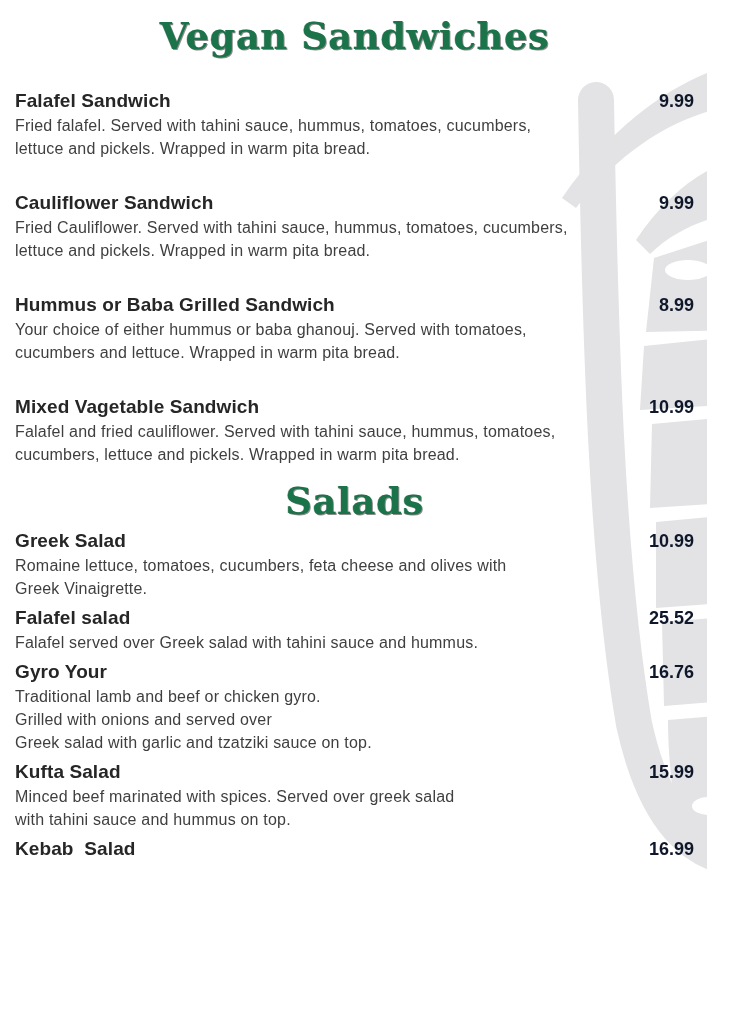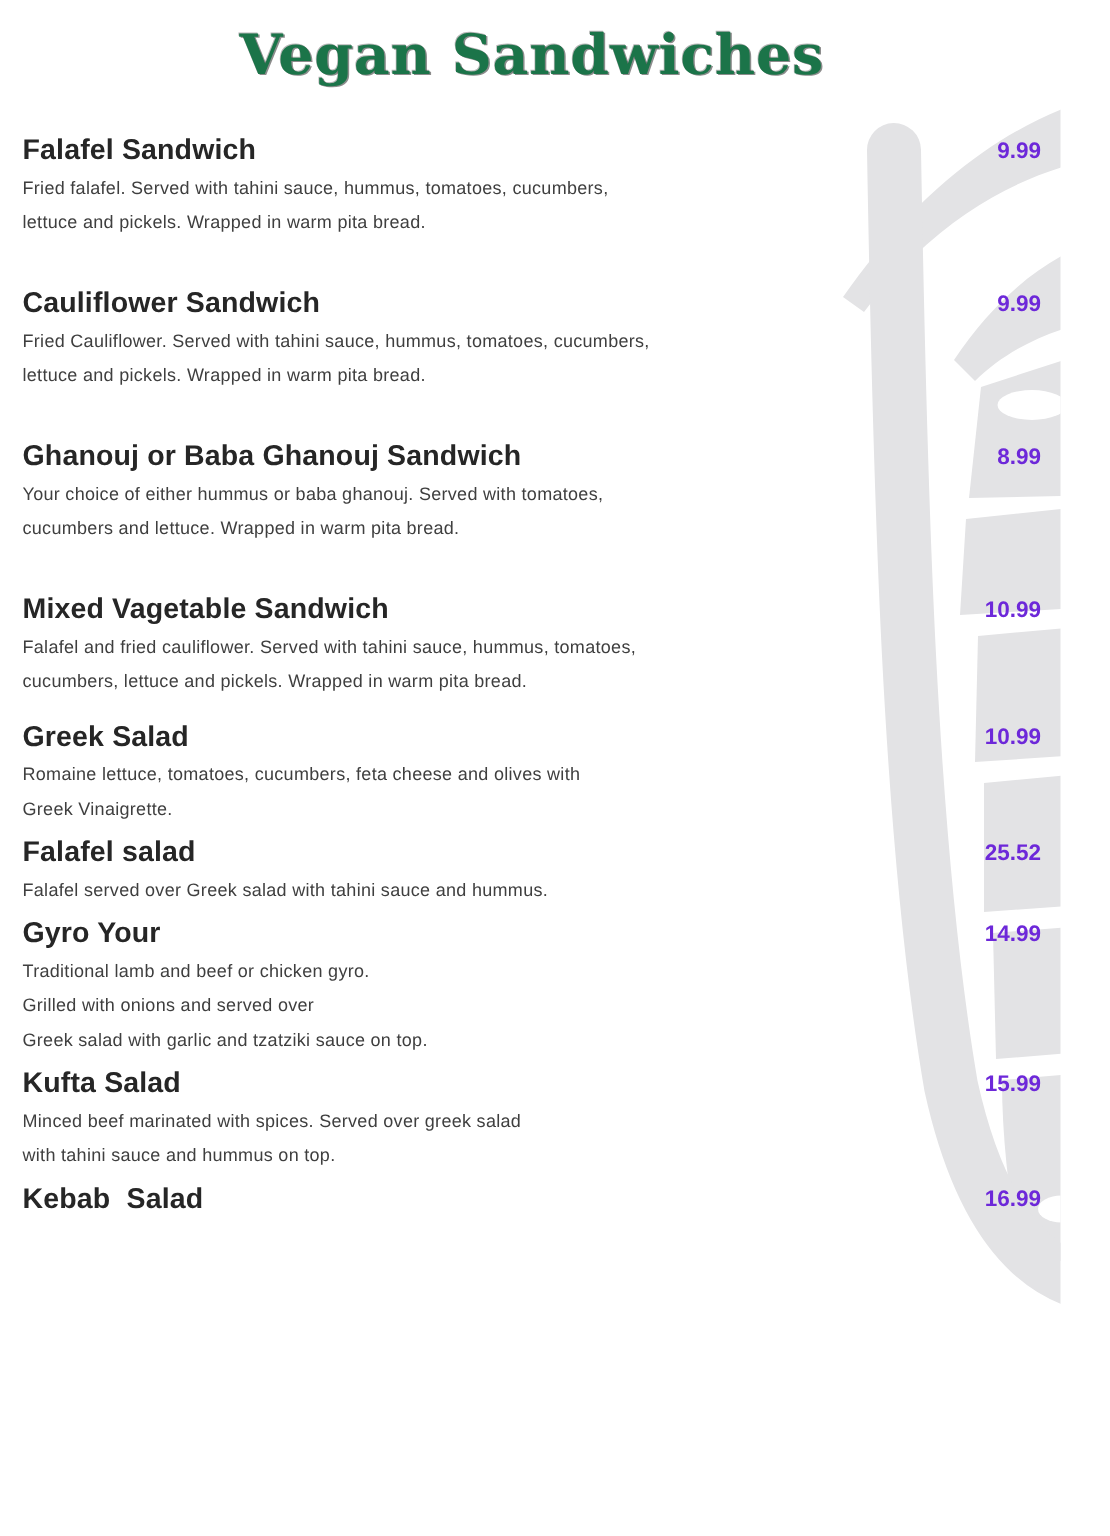--- a/index.html
+++ b/index.html
@@ -48,26 +48,26 @@
   }
   .item-name {
     font-weight: 700;
     font-size: 19px;
     color: #262626;
     white-space: pre;
     letter-spacing: 0.1px;
   }
   .item-price {
     font-weight: 700;
-    font-size: 15px;
-    color: #6d28d9;
+    font-size: 18px;
+    color: #0f172a;
   }
   .item-desc {
     margin-top: 2px;
-    font-size: 12px;
+    font-size: 16px;
     line-height: 23px;
     color: #3f3f3f;
     letter-spacing: 0.2px;
     white-space: pre-line;
   }
 </style>
 </head>
 <body>
 
 <div class="page">
@@ -115,38 +115,39 @@
         <div class="item-row">
           <span class="item-name">Cauliflower Sandwich</span>
           <span class="item-price">9.99</span>
         </div>
         <p class="item-desc">Fried Cauliflower. Served with tahini sauce, hummus, tomatoes, cucumbers,
 lettuce and pickels. Wrapped in warm pita bread.</p>
       </div>
 
       <div class="item">
         <div class="item-row">
-          <span class="item-name">Ghanouj or Baba Ghanouj Sandwich</span>
+          <span class="item-name">Hummus or Baba Grilled Sandwich</span>
           <span class="item-price">8.99</span>
         </div>
         <p class="item-desc">Your choice of either hummus or baba ghanouj. Served with tomatoes,
 cucumbers and lettuce. Wrapped in warm pita bread.</p>
       </div>
 
       <div class="item">
         <div class="item-row">
           <span class="item-name">Mixed Vagetable Sandwich</span>
           <span class="item-price">10.99</span>
         </div>
         <p class="item-desc">Falafel and fried cauliflower. Served with tahini sauce, hummus, tomatoes,
 cucumbers, lettuce and pickels. Wrapped in warm pita bread.</p>
       </div>
     </section>
 
     <section class="section-salads">
+      <h2 class="section-title">Salads</h2>
 
       <div class="item">
         <div class="item-row">
           <span class="item-name">Greek Salad</span>
           <span class="item-price">10.99</span>
         </div>
         <p class="item-desc">Romaine lettuce, tomatoes, cucumbers, feta cheese and olives with
 Greek Vinaigrette.</p>
       </div>
 
@@ -154,21 +155,21 @@
         <div class="item-row">
           <span class="item-name">Falafel salad</span>
           <span class="item-price">25.52</span>
         </div>
         <p class="item-desc">Falafel served over Greek salad with tahini sauce and hummus.</p>
       </div>
 
       <div class="item">
         <div class="item-row">
           <span class="item-name">Gyro Your</span>
-          <span class="item-price">14.99</span>
+          <span class="item-price">16.76</span>
         </div>
         <p class="item-desc">Traditional lamb and beef or chicken gyro.
 Grilled with onions and served over
 Greek salad with garlic and tzatziki sauce on top.</p>
       </div>
 
       <div class="item">
         <div class="item-row">
           <span class="item-name">Kufta Salad</span>
           <span class="item-price">15.99</span>

